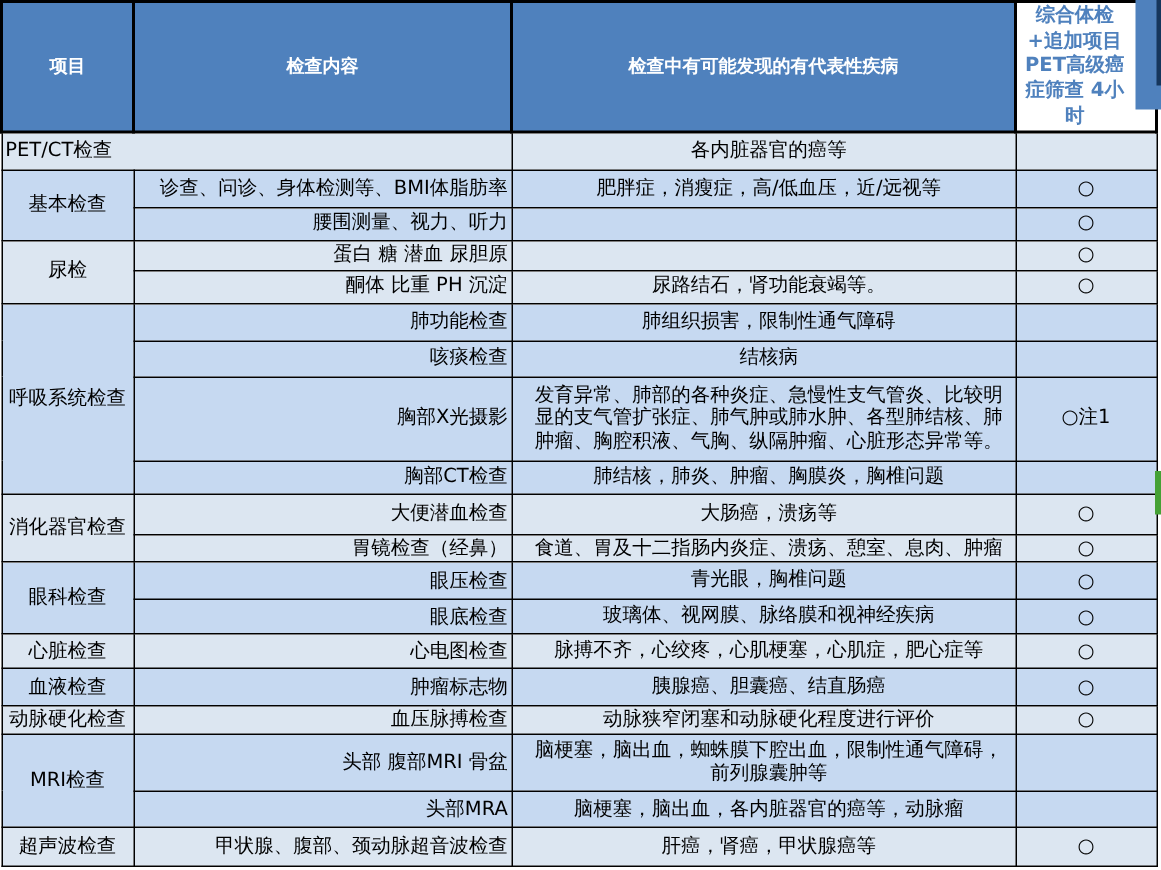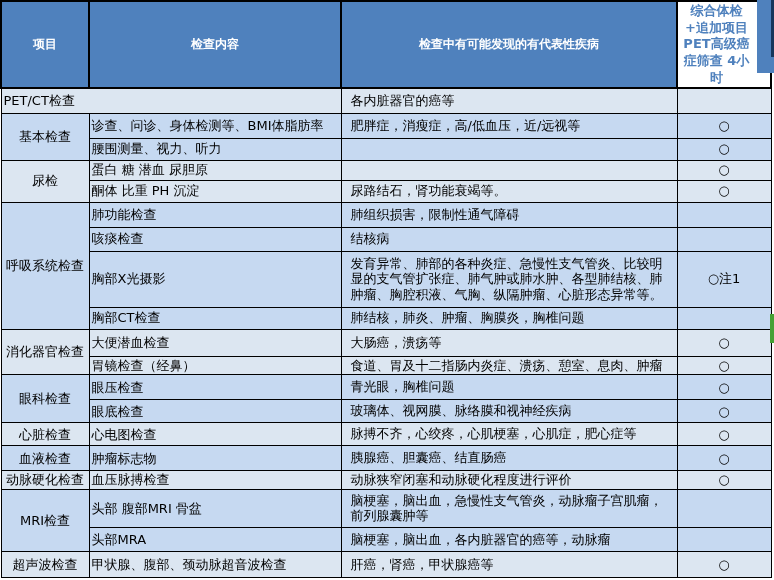--- a/index.html
+++ b/index.html
@@ -12,23 +12,23 @@
   .stage{position:relative;width:774px;height:580px;background:#fff;overflow:hidden;}
   table{border-collapse:collapse;table-layout:fixed;width:770px;}
   td,th{border:1px solid var(--border);color:var(--text);vertical-align:middle;
         overflow:hidden;font-weight:normal;}
   th{border-width:2px;background:var(--header_bg);color:var(--header_text);
      font-weight:bold;font-size:12px;text-align:center;height:73px;line-height:1.35;}
   th.pkg{background:var(--package_header_bg);color:var(--package_header_text);
      font-size:13px;padding:1px 17px 1px 2px;line-height:1.28;}
   td{font-size:13px;line-height:1.18;padding:1px 2px;}
   td.grp{text-align:center;}
-  td.exam{text-align:left;}
+  td.exam{text-align:right;}
   td.merged{text-align:left;padding-left:2px;margin-left:31px;}
-  td.dis{text-align:left;padding-left:9px;line-height:1.2;}
+  td.dis{text-align:center;padding-left:9px;line-height:1.2;}
   td.mark{text-align:center;font-size:13px;}
   tr.sa td{background:var(--row_light);}
   tr.sb td{background:var(--row_dark);}
   .blue-strip{position:absolute;top:0;right:0;width:17px;height:73px;background:var(--header_bg);}
   .corner{position:absolute;top:0;right:0;width:3px;height:57px;background:var(--corner_dark);}
   .green-bar{position:absolute;top:314px;right:0;width:4px;height:29px;background:var(--green_bar);}
 </style>
 </head>
 <body>
 
@@ -133,21 +133,21 @@
       </tr>
       <tr class="sa" style="height:17px">
         <td class="grp">动脉硬化检查</td>
         <td class="exam">血压脉搏检查</td>
         <td class="dis">动脉狭窄闭塞和动脉硬化程度进行评价</td>
         <td class="mark">○</td>
       </tr>
       <tr class="sb" style="height:38px">
         <td class="grp" rowspan="2">MRI检查</td>
         <td class="exam">头部 腹部MRI  骨盆</td>
-        <td class="dis">脑梗塞，脑出血，急慢性支气管炎，动脉瘤子宫肌瘤，前列腺囊肿等</td>
+        <td class="dis">脑梗塞，脑出血，蜘蛛膜下腔出血，限制性通气障碍，前列腺囊肿等</td>
         <td class="mark"></td>
       </tr>
       <tr class="sb" style="height:24px">
         <td class="exam">头部MRA</td>
         <td class="dis">脑梗塞，脑出血，各内脏器官的癌等，动脉瘤</td>
         <td class="mark"></td>
       </tr>
       <tr class="sa" style="height:26px">
         <td class="grp">超声波检查</td>
         <td class="exam">甲状腺、腹部、颈动脉超音波检查</td>

